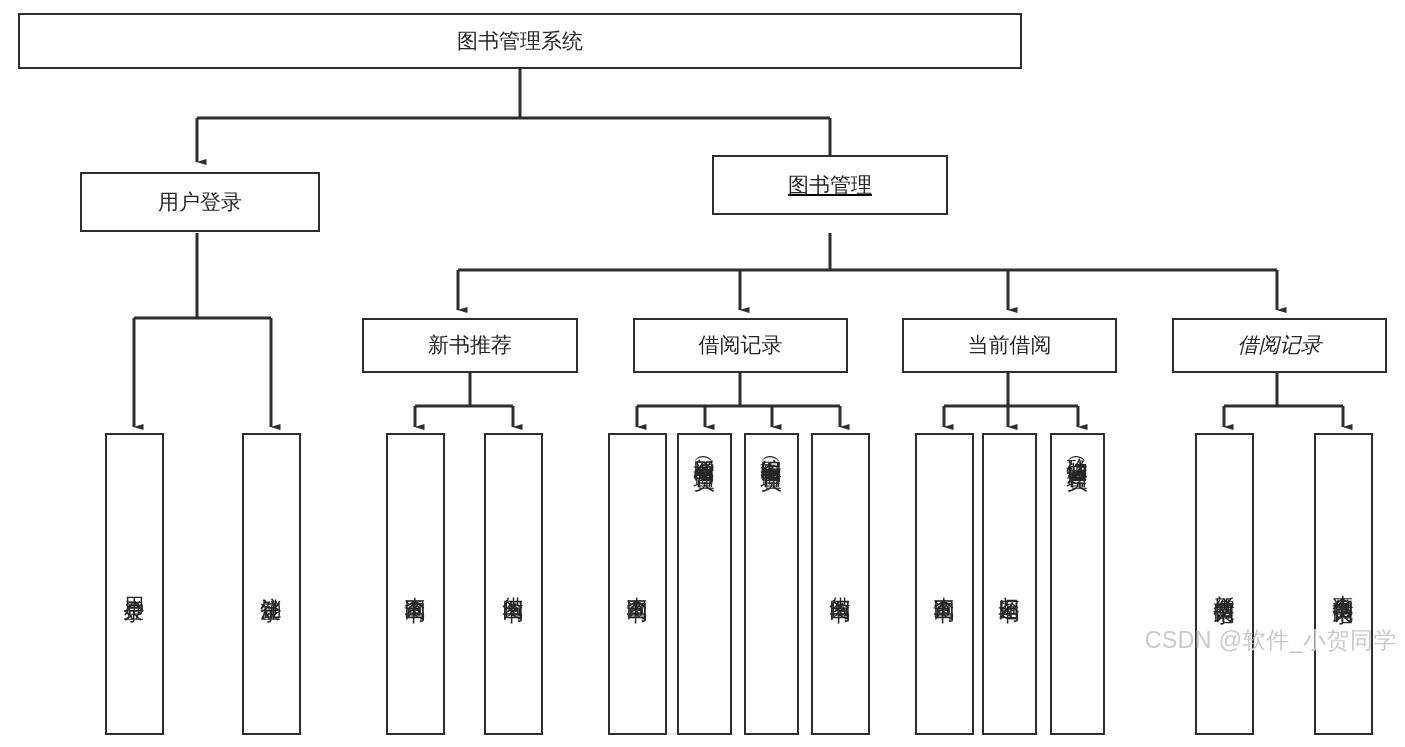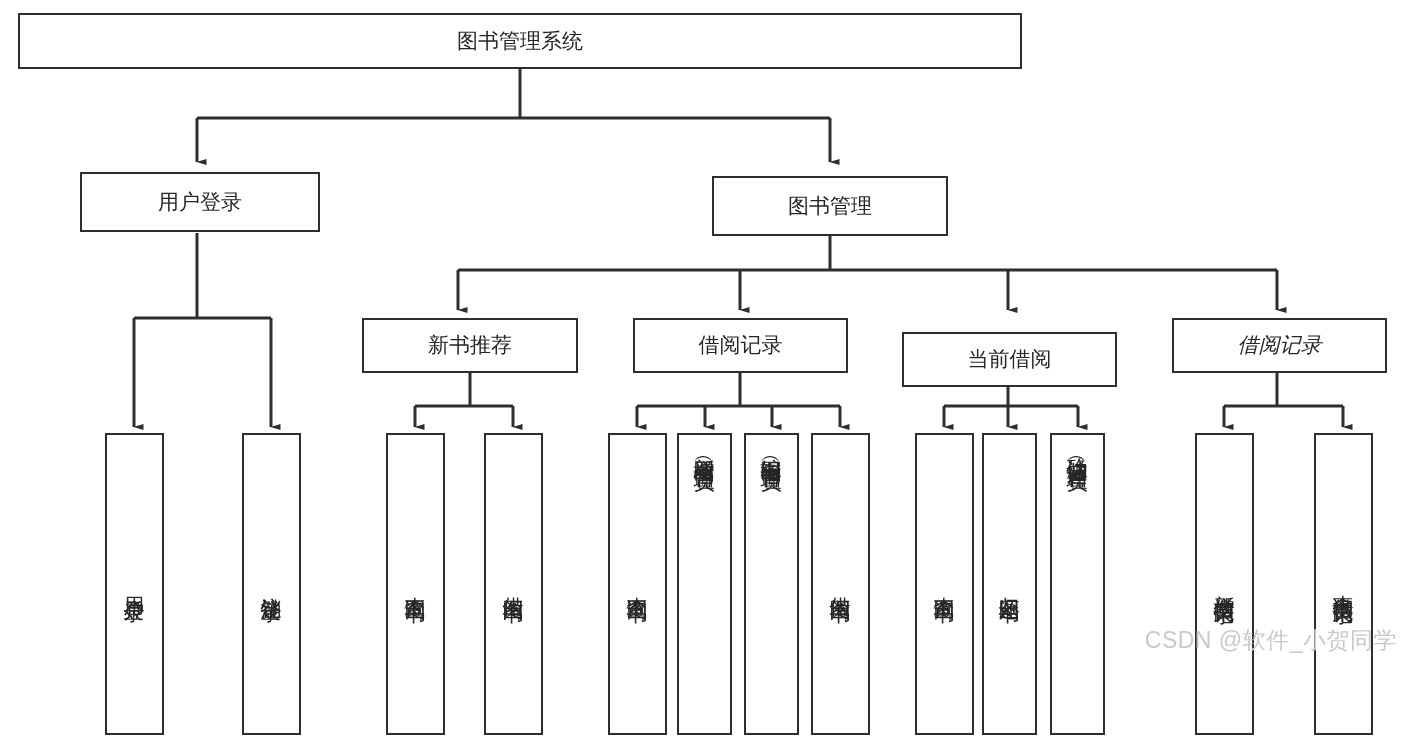--- a/index.html
+++ b/index.html
@@ -116,31 +116,31 @@
     </g>
   </svg>
 
   <div class="node horiz root" style="left:18px;top:13px;width:1004px;height:56px;">
     <span class="lbl">图书管理系统</span>
   </div>
 
   <div class="node horiz" style="left:80px;top:172px;width:240px;height:60px;">
     <span class="lbl">用户登录</span>
   </div>
-  <div class="node horiz" style="left:712px;top:176px;width:236px;height:60px;">
+  <div class="node horiz" style="left:712px;top:155px;width:236px;height:60px;text-decoration:underline;">
     <span class="lbl">图书管理</span>
   </div>
 
   <div class="node horiz" style="left:362px;top:318px;width:216px;height:55px;">
     <span class="lbl">新书推荐</span>
   </div>
   <div class="node horiz" style="left:633px;top:318px;width:215px;height:55px;">
     <span class="lbl">借阅记录</span>
   </div>
-  <div class="node horiz" style="left:902px;top:332px;width:215px;height:55px;">
+  <div class="node horiz" style="left:902px;top:318px;width:215px;height:55px;">
     <span class="lbl">当前借阅</span>
   </div>
   <div class="node horiz" style="left:1172px;top:318px;width:215px;height:55px;font-style:italic;">
     <span class="lbl">借阅记录</span>
   </div>
 
   <div class="node vert mid" style="left:105px;top:433px;width:59px;height:302px;">
     <span class="lbl">用户登录</span>
   </div>
   <div class="node vert mid" style="left:242px;top:433px;width:59px;height:302px;">

